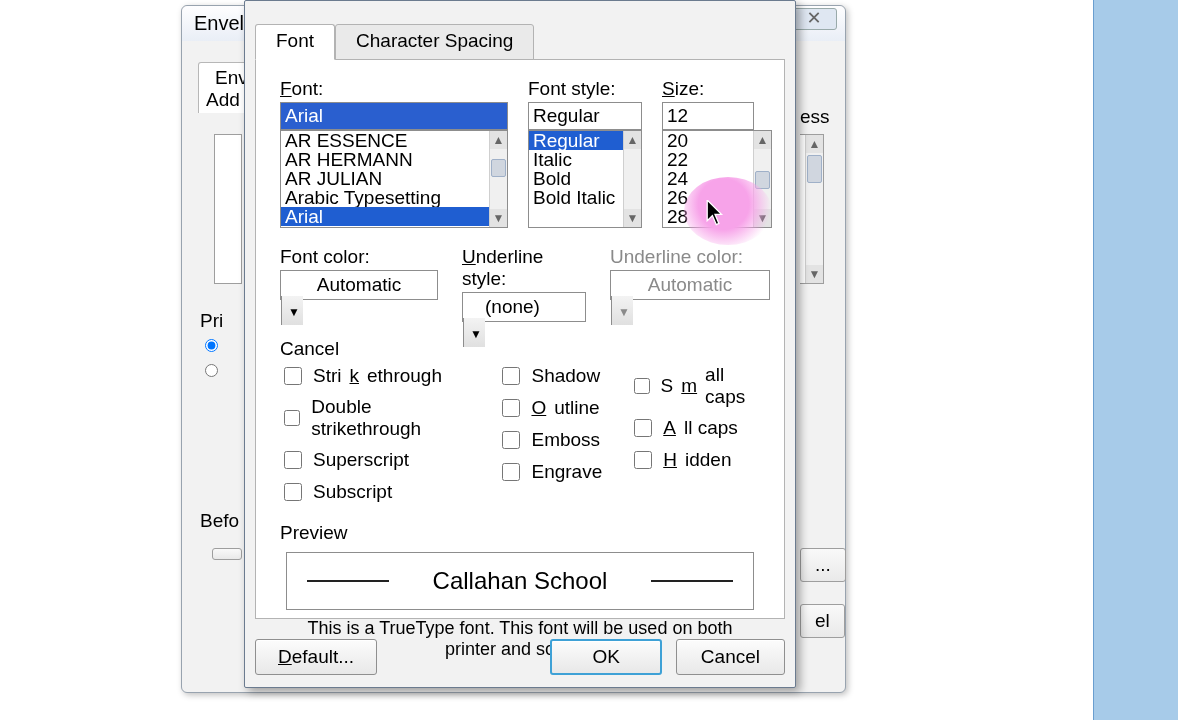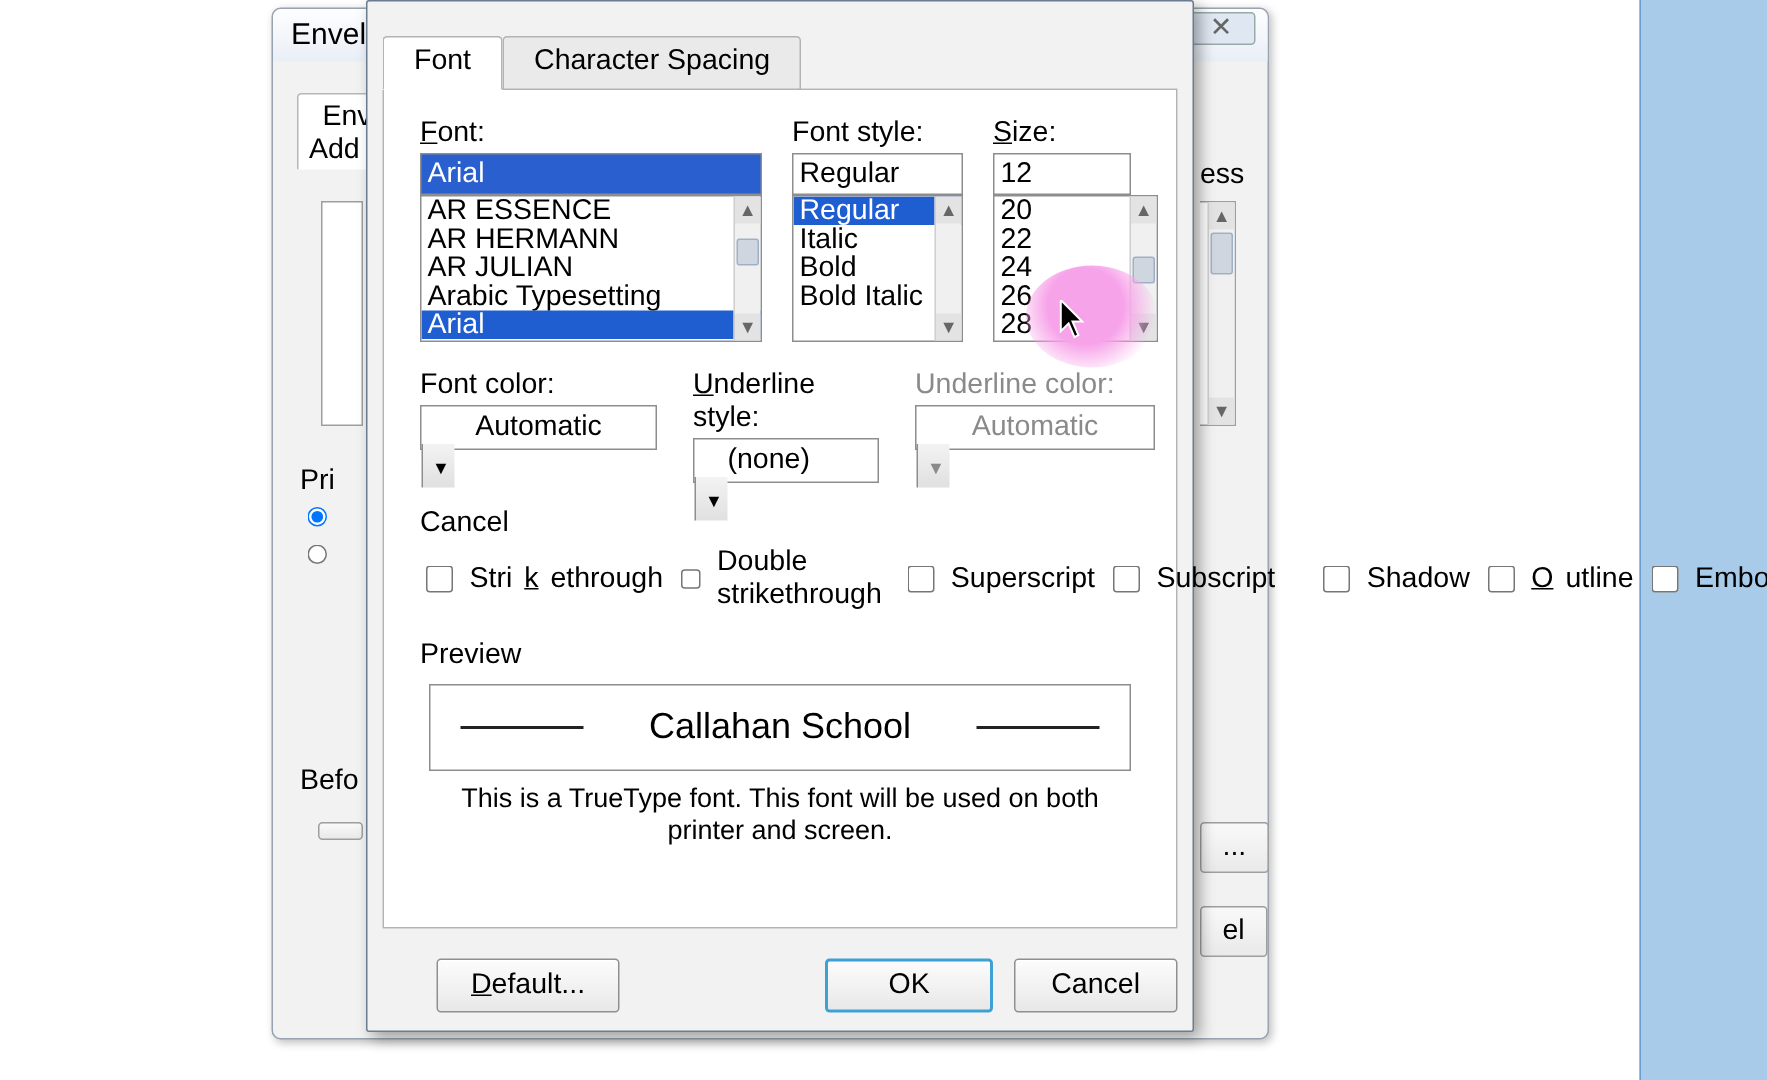--- a/index.html
+++ b/index.html
@@ -44,30 +44,30 @@
   .sb .up{top:0;} .sb .down{bottom:0;}
   .sb .thumb{position:absolute;left:1px;right:1px;background:#d0d6df;border:1px solid #9fb0c8;border-radius:2px;}
   .dd-row { display:flex; gap:24px; margin-top:18px;}
   .dd-col { display:flex; flex-direction:column;}
   .combo { display:flex; align-items:stretch; border:1px solid #8d8d8d; height:30px; background:#fff;flex-direction:column;}
   .combo span { flex:1; text-align:center; padding:3px 6px 0;}
   .combo .arrow { width:22px; border-left:1px solid #8d8d8d; background:linear-gradient(#f3f3f3,#e0e0e0); text-align:center; line-height:26px; font-size:12px; }
   .combo.disabled { color:#8a8a8a; }
   .effects-hd { font-size:19px; margin-top:16px;}
   .fx-grid { display:flex; gap:28px; margin-top:4px;}
-  .fx-col { display:flex; flex-direction:row; gap:8px;}
+  .fx-col { display:flex; flex-direction:column; gap:8px;}
   .fx { display:flex; align-items:center; gap:8px; font-size:19px;}
   .fx input { width:18px; height:18px;}
   .pv-hd { margin-top:18px; font-size:19px;}
   .pv-box { margin:8px 6px 0; height:58px; border:1px solid #8d8d8d; display:flex; align-items:center; justify-content:center; gap:44px;}
   .pv-line { border-bottom:2px solid #222; width:82px;}
   .pv-text { font-family:Arial,sans-serif; font-size:24px;}
   .pv-desc { text-align:center; font-size:18px; margin-top:8px;}
 
-  .btn-row { position:absolute; left:10px; right:10px; bottom:12px; display:flex; align-items:flex-end;margin-left:36px; }
+  .btn-row { position:absolute; left:10px; right:10px; bottom:12px; display:flex; align-items:flex-end; }
   .btn { border:1px solid #8f8f8f; border-radius:3px; background:linear-gradient(#fcfcfc,#e8e8e8); padding:6px 22px; font-size:19px; box-shadow:0 1px 0 #fff inset; cursor:pointer;}
   .btn.ok { border:2px solid #3ea1d6; padding:5px 40px;}
   .btn.cancel { padding:6px 24px;}
   .spacer { flex:1;}
 
   .highlight-blob { position:absolute; width:88px; height:68px; border-radius:50%; background:radial-gradient(circle at 45% 40%, #f7a3e9 0%, #f7a3e9 40%, rgba(247,163,233,0) 75%); pointer-events:none; }
   .cursor-arrow { position:absolute; width:18px; height:26px; pointer-events:none;}
   .cursor-arrow svg { width:18px; height:26px;}
 
   .underline-accel { text-decoration:underline; text-decoration-thickness:1px;}
@@ -210,20 +210,25 @@
           <label class="fx"><input type="checkbox" style=""><span class="underline-accel">O</span>utline</label>
           <label class="fx">
               <input type="checkbox" style="">
               <span>Emboss</span>
             </label>
           <label class="fx">
               <input type="checkbox" style="">
               <span>Engrave</span>
             </label>
         </div>
+        <div class="fx-col">
+          <label class="fx"><input type="checkbox" style="">S<span class="underline-accel">m</span>all caps</label>
+          <label class="fx"><input type="checkbox" style=""><span class="underline-accel">A</span>ll caps</label>
+          <label class="fx"><input type="checkbox" style=""><span class="underline-accel">H</span>idden</label>
+        </div>
       </div>
 
       <div class="pv-hd">Preview</div>
       <div class="pv-box">
         <span class="pv-line"></span>
         <span class="pv-text">Callahan School</span>
         <span class="pv-line"></span>
       </div>
       <div class="pv-desc">This is a TrueType font. This font will be used on both printer and screen.</div>
 

